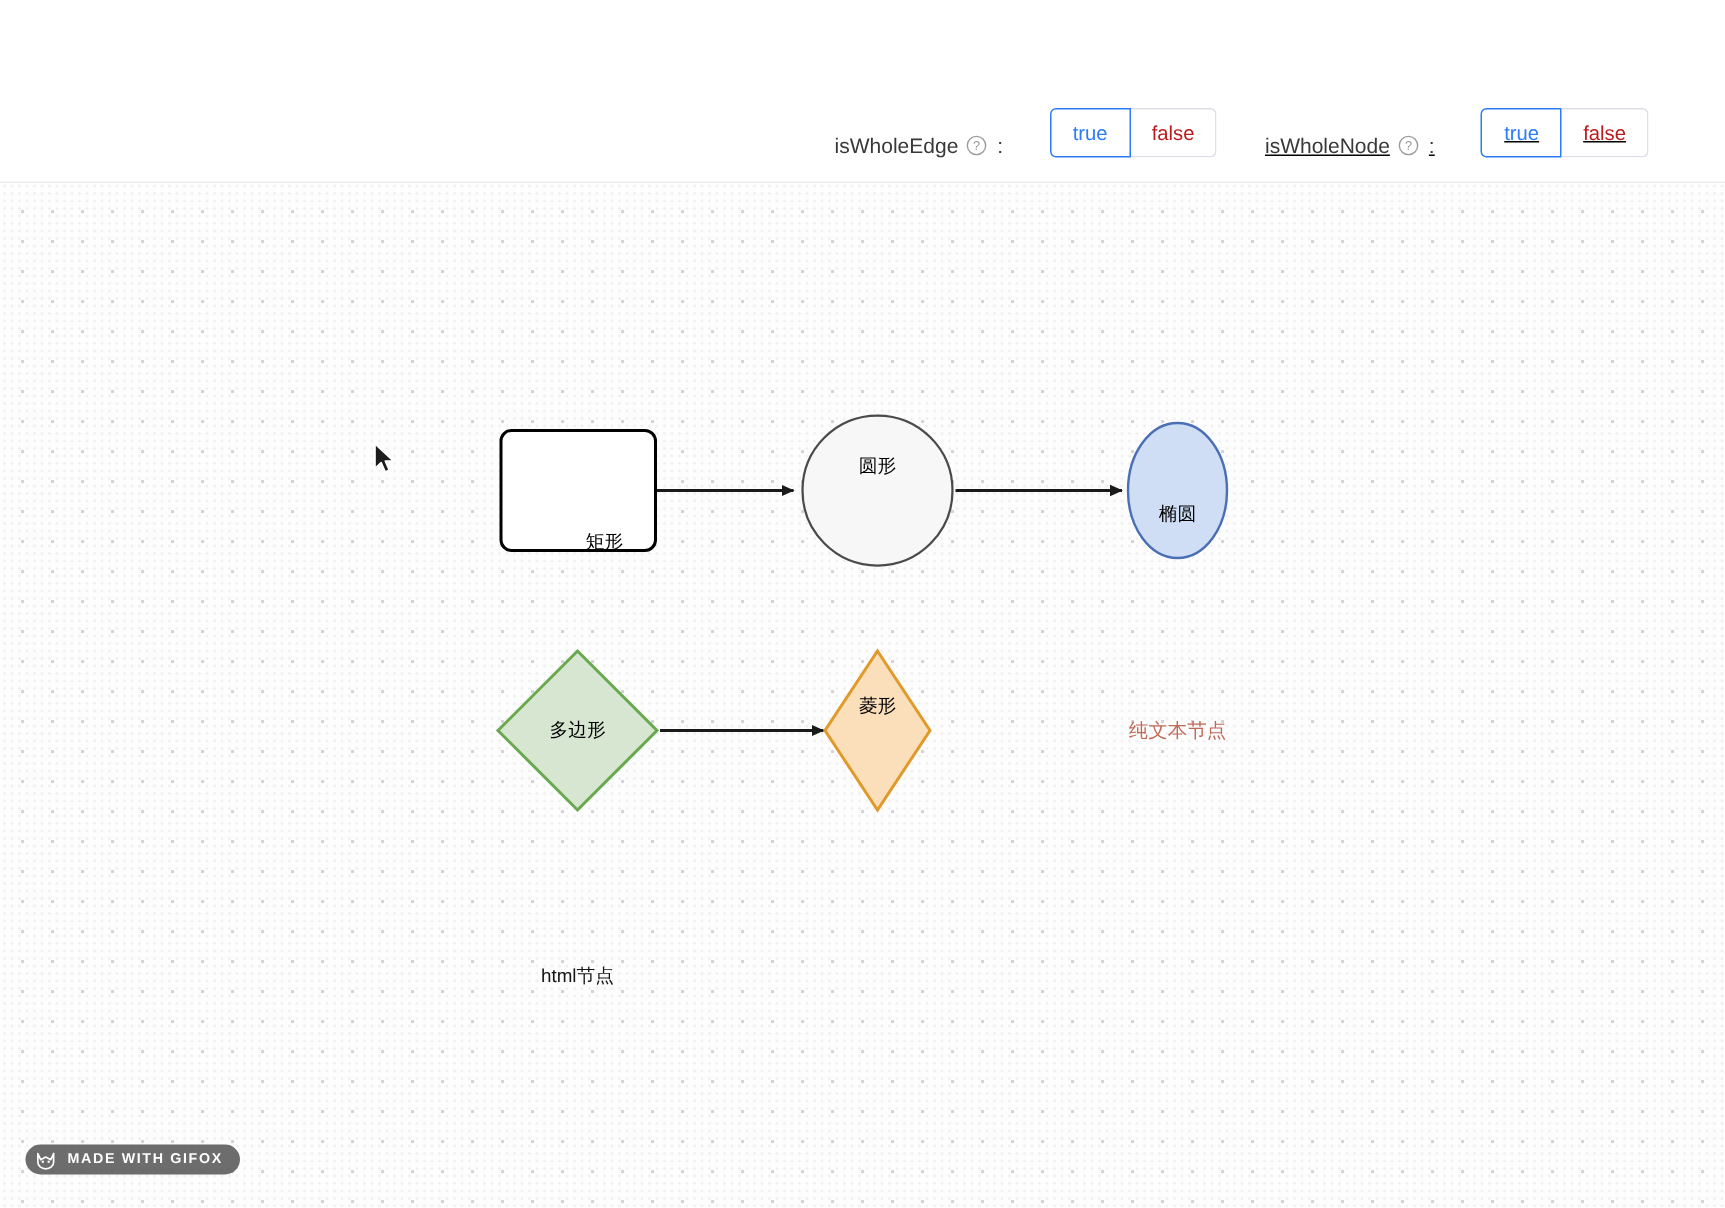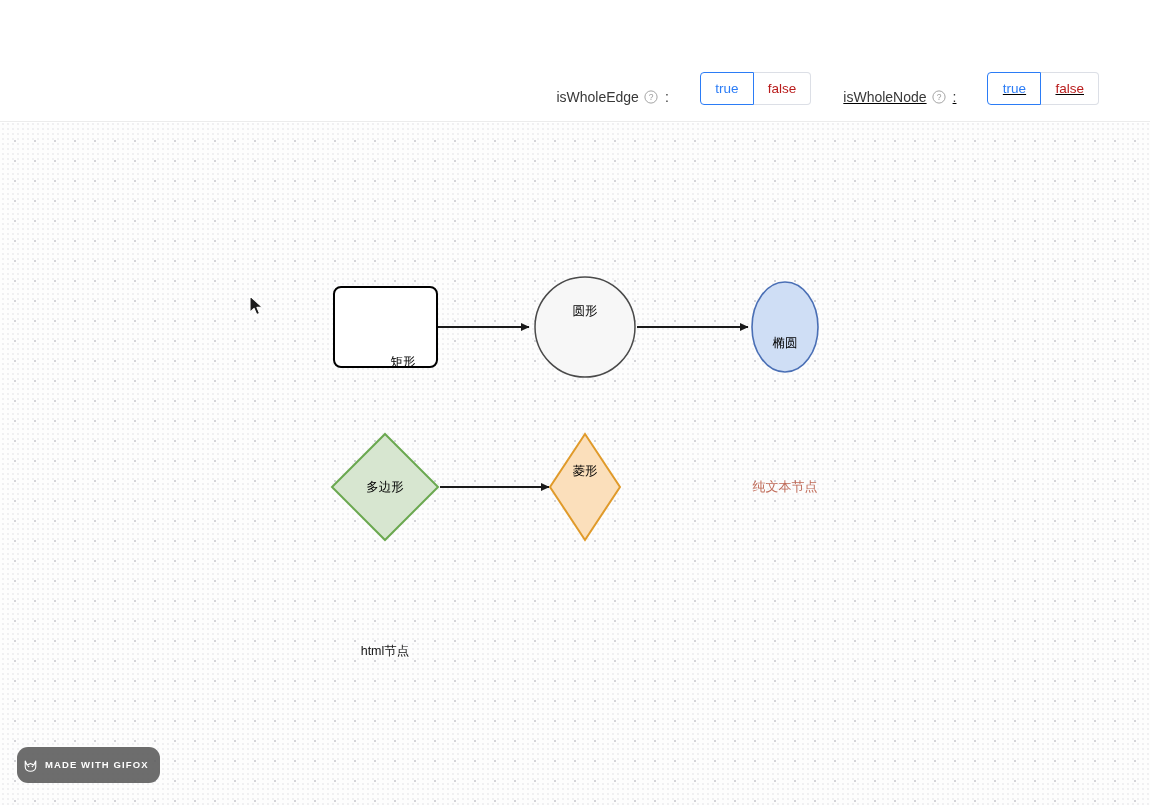--- a/index.html
+++ b/index.html
@@ -202,21 +202,21 @@
     width: 16px;
     height: 24px;
     pointer-events: none;
   }
 
   
   .gifox-badge {
     position: absolute;
     left: 17px;
     bottom: 22px;
-    height: 36px;
+    height: 20px;
     padding: 0 11px 0 6px;
     background: #616161;
     border-radius: 11px;
     display: flex;
     align-items: center;
     gap: 7px;
     opacity: 0.92;
   }
   .gifox-text {
     font-size: 9.5px;

